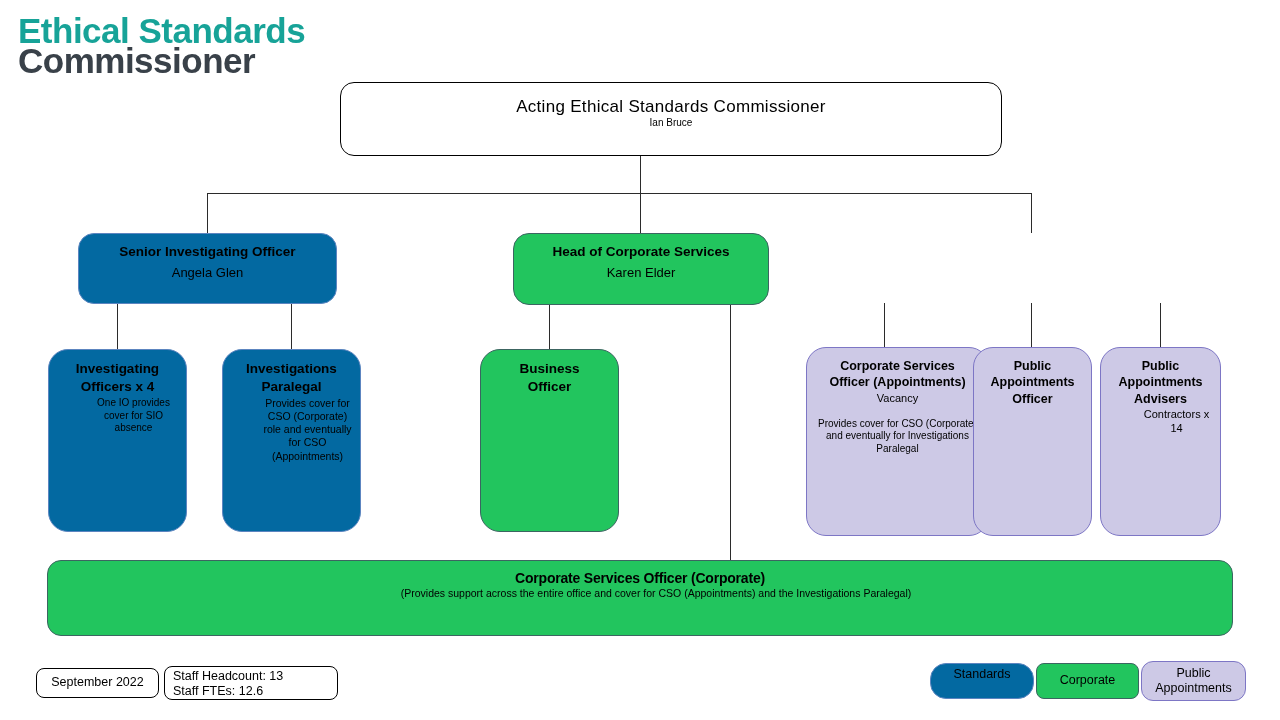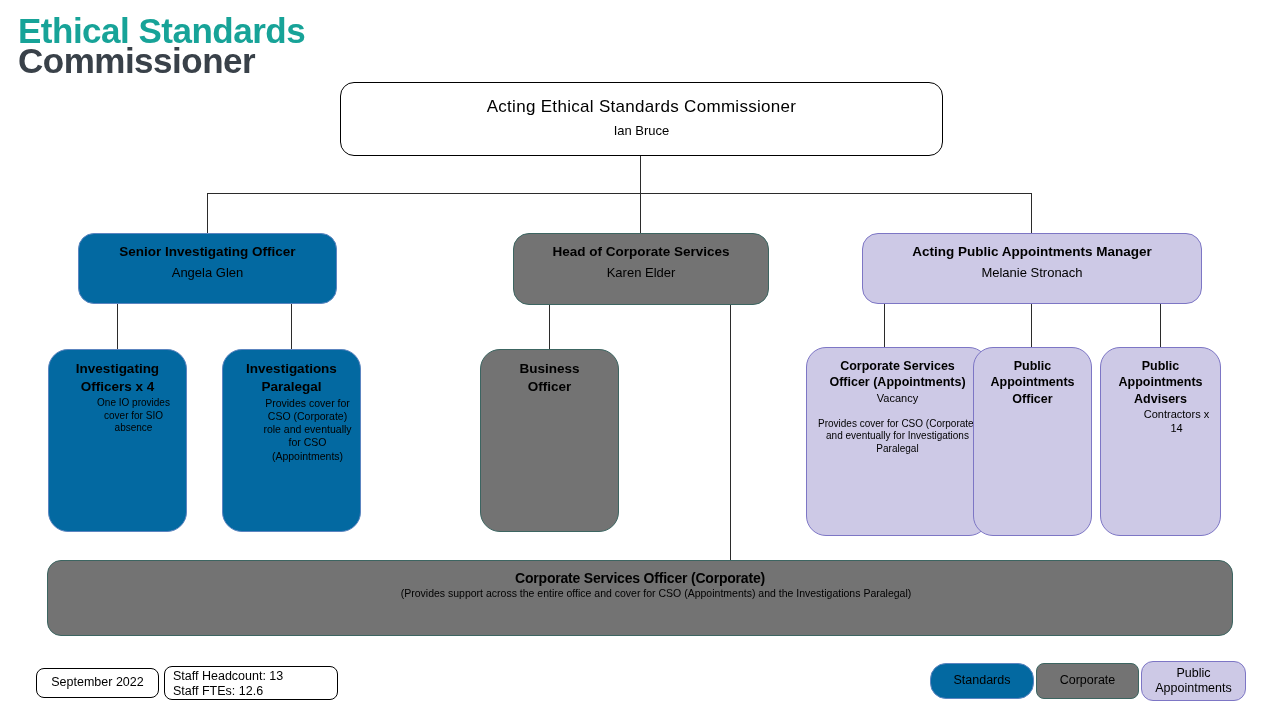--- a/index.html
+++ b/index.html
@@ -9,31 +9,31 @@
   
   .logo{position:absolute;left:18px;top:14px;line-height:34px;font-weight:bold;letter-spacing:-0.5px;}
   .logo .l1{font-size:35px;color:#17a398;}
   .logo .l2{font-size:35px;color:#394149;margin-top:-4px;}
 
   
   .obox{position:absolute;box-sizing:border-box;border:1.5px solid #000;background:#fff;
     text-align:center;color:#000;}
   .t-white{background:#ffffff;border-color:#000000;}
   .t-blue{background:#0369a1;border-color:#5c85c0;}
-  .t-teal{background:#737373;border-color:#3c6561;}
+  .t-teal{background:#22c55e;border-color:#3c6561;}
   .t-purple{background:#cdc9e6;border-color:#7d76c5;}
 
   .box-title{font-weight:bold;}
   .box-name{font-weight:normal;}
   .box-note{font-weight:normal;margin-left:32px;}
 
   
-  .b-root{left:340px;top:82px;width:603px;height:74px;border-radius:14px;padding-top:14px;}
+  .b-root{left:340px;top:82px;width:662px;height:74px;border-radius:14px;padding-top:14px;}
   .b-root .box-title{font-size:17px;font-weight:normal;letter-spacing:0.3px;}
-  .b-root .box-name{font-size:13px;margin-top:6px;}
+  .b-root .box-name{font-size:10px;margin-top:0;}
 
   .b-sio {left:78px; top:233px;width:259px;height:71px;border-radius:16px;padding-top:10px;}
   .b-hocs{left:513px;top:233px;width:256px;height:72px;border-radius:16px;padding-top:10px;}
   .b-apam{left:862px;top:233px;width:340px;height:71px;border-radius:16px;padding-top:10px;}
   .lvl2 .box-title{font-size:13.5px;}
   .lvl2 .box-name{font-size:13px;margin-top:6px;}
 
   .b-io4{left:48px;top:349px;width:139px;height:183px;border-radius:20px;padding:10px 8px 0;}
   .b-par{left:222px;top:349px;width:139px;height:183px;border-radius:20px;padding:10px 8px 0;}
   .b-bo {left:480px;top:349px;width:139px;height:183px;border-radius:20px;padding:10px 8px 12px;}
@@ -50,21 +50,21 @@
   .b-paa .box-note{font-size:11px;margin-top:1px;}
 
   .b-wide{left:47px;top:560px;width:1186px;height:76px;border-radius:14px;padding-top:9px;}
   .b-wide .box-title{font-size:14px;letter-spacing:-0.2px;}
   .b-wide .box-note{font-size:10.5px;margin-top:1px;}
 
   
   .b-date{left:36px;top:668px;width:123px;height:30px;border-radius:8px;padding-top:6px;font-size:12.5px;}
   .b-staff{left:164px;top:666px;width:174px;height:34px;border-radius:8px;text-align:left;
     padding:2px 0 0 8px;font-size:12.5px;line-height:15px;}
-  .b-leg1{left:930px; top:663px;width:104px;height:36px;border-radius:16px;padding-top:9px;font-size:12.5px;}
+  .b-leg1{left:930px; top:663px;width:104px;height:36px;border-radius:16px;padding-top:3px;font-size:12.5px;}
   .b-leg2{left:1036px;top:663px;width:103px;height:36px;border-radius:8px;padding-top:9px;font-size:12.5px;}
   .b-leg3{left:1141px;top:661px;width:105px;height:40px;border-radius:12px;padding-top:4px;
     font-size:12.5px;line-height:15px;}
 
   
   .cv{position:absolute;width:0;border-left:1px solid #2b2b2b;}
   .ch{position:absolute;height:0;border-top:1px solid #2b2b2b;}
   .cv-top {left:640px;top:156px;height:37px;}
   .ch-main{left:207px;top:193px;width:824px;}
   .cv-sio {left:207px;top:193px;height:40px;}
@@ -109,24 +109,20 @@
   <div class="obox t-blue b-sio lvl2">
     <div class="box-title">Senior Investigating Officer</div>
     <div class="box-name">Angela Glen</div>
   </div>
 
   <div class="obox t-teal b-hocs lvl2">
     <div class="box-title">Head of Corporate Services</div>
     <div class="box-name">Karen Elder</div>
   </div>
 
-  <div class="obox t-purple b-apam lvl2">
-    <div class="box-title">Acting Public Appointments Manager</div>
-    <div class="box-name">Melanie Stronach</div>
-  </div>
 
   <div class="obox t-blue b-io4 lvl3">
     <div class="box-title">Investigating Officers x 4</div>
     <div class="box-note">One IO  provides cover for SIO absence</div>
   </div>
 
   <div class="obox t-blue b-par lvl3">
     <div class="box-title">Investigations Paralegal</div>
     <div class="box-note">Provides cover for CSO (Corporate) role and eventually for CSO (Appointments)</div>
   </div>

